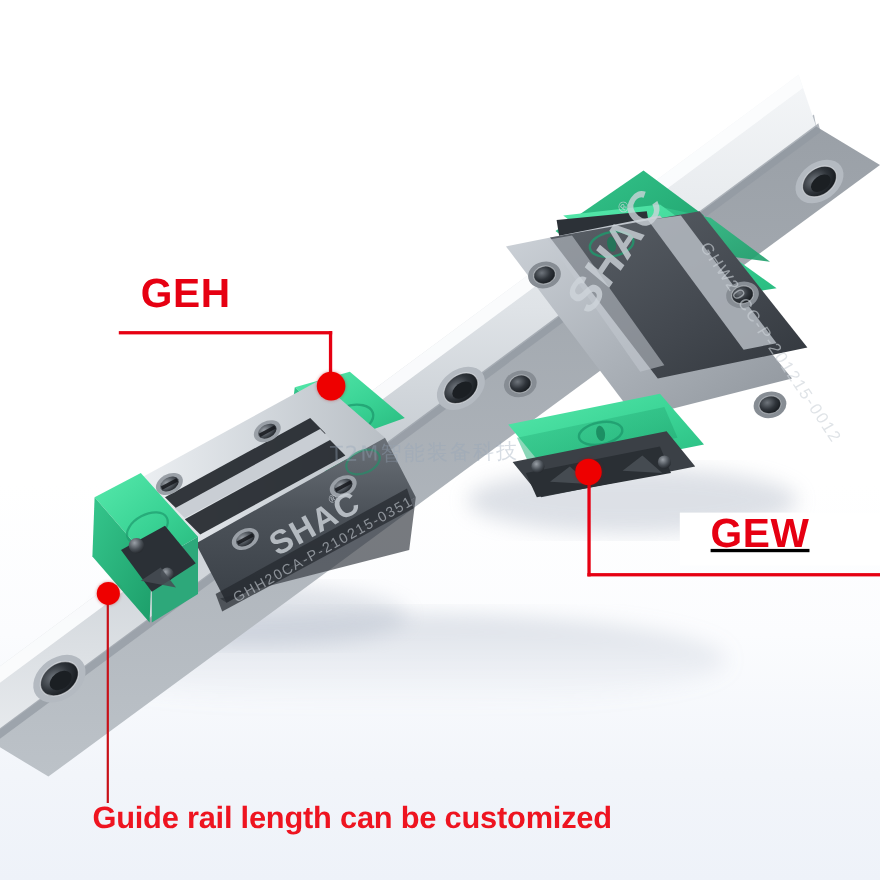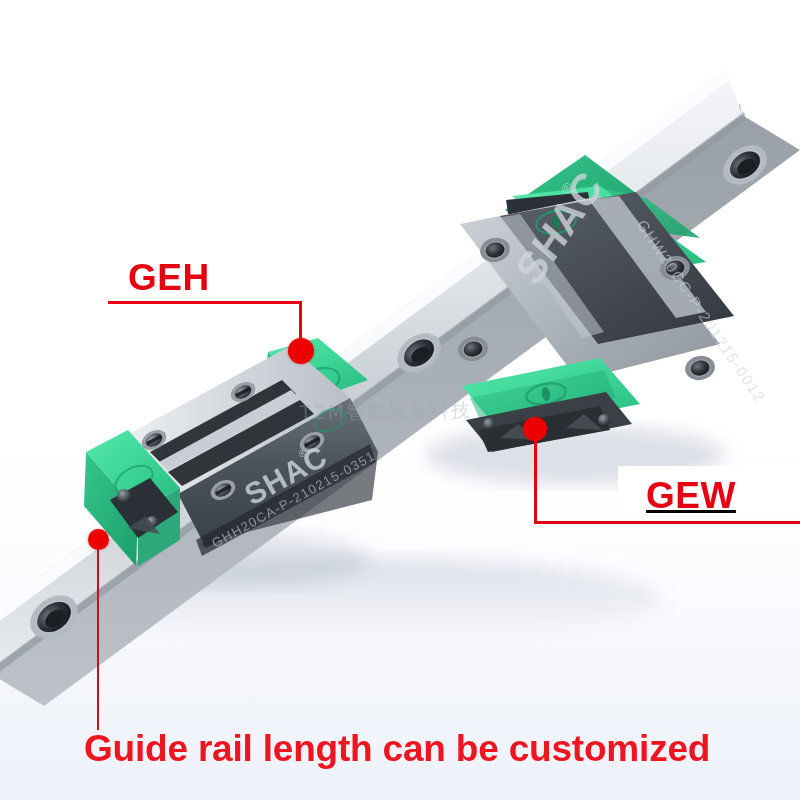--- a/index.html
+++ b/index.html
@@ -37,21 +37,21 @@
     white-space: nowrap;
     transform: rotate(-1deg);
     pointer-events: none;
   }
 
   
   .callout-box {
     position: absolute;
     background: #ffffff;
     display: flex;
-    align-items: flex-end;
+    align-items: flex-start;
     justify-content: flex-start;
   }
   .callout-text {
     color: #e60012;
     font-weight: bold;
     font-size: 37px;
     letter-spacing: 0.5px;
     line-height: 1;
     font-family: "Liberation Sans", sans-serif;
   }
@@ -79,21 +79,21 @@
   #geh-dot { left: 288px; top: 338px; width: 26px; height: 26px; }
   #gew-dot { left: 523px; top: 417px; width: 24px; height: 24px; }
   #rail-dot { left: 88px; top: 529px; width: 21px; height: 21px; }
 
   .caption {
     position: absolute;
     left: 84px;
     top: 728px;
     width: 640px;
     color: #ee1420;
-    font-size: 37px;
+    font-size: 28px;
     font-weight: bold;
     letter-spacing: -0.2px;
     white-space: nowrap;
     font-family: "Liberation Sans", sans-serif;
   }
 
   
 </style>
 </head>
 <body>

